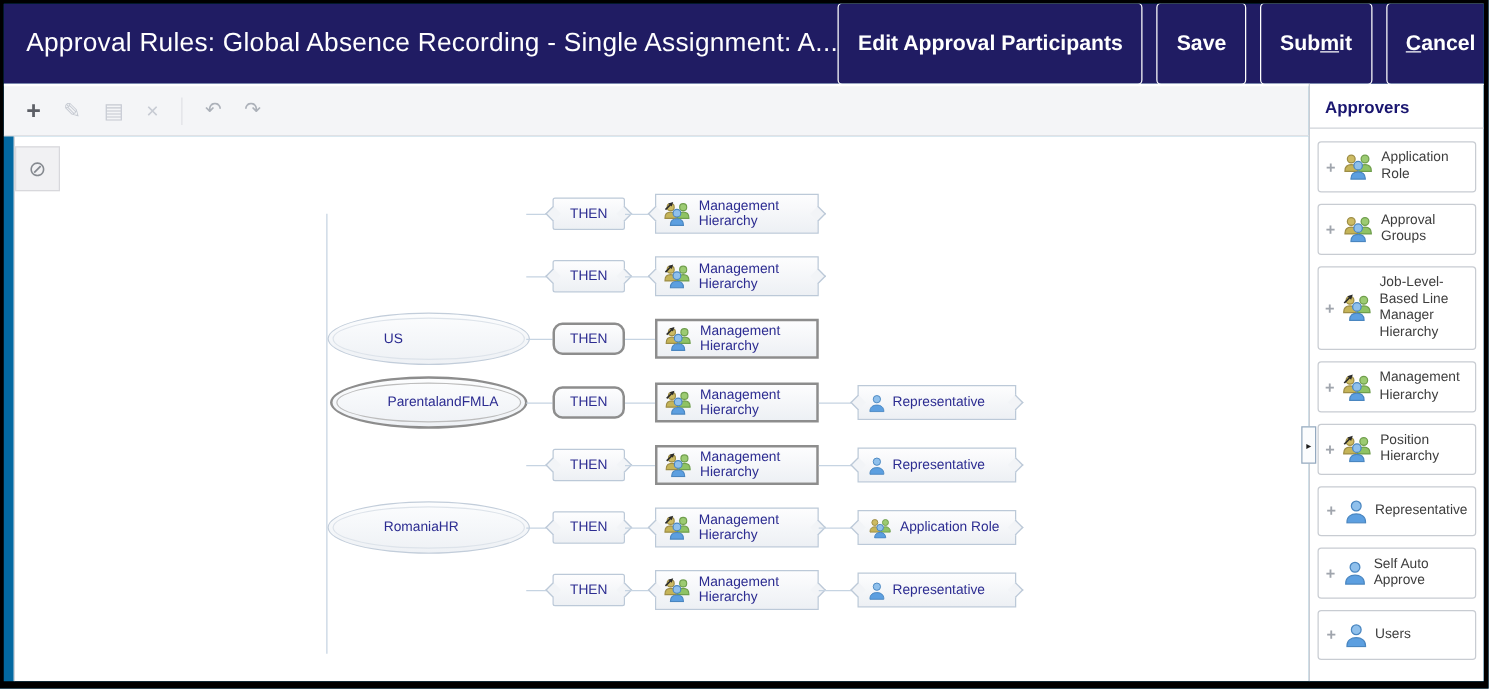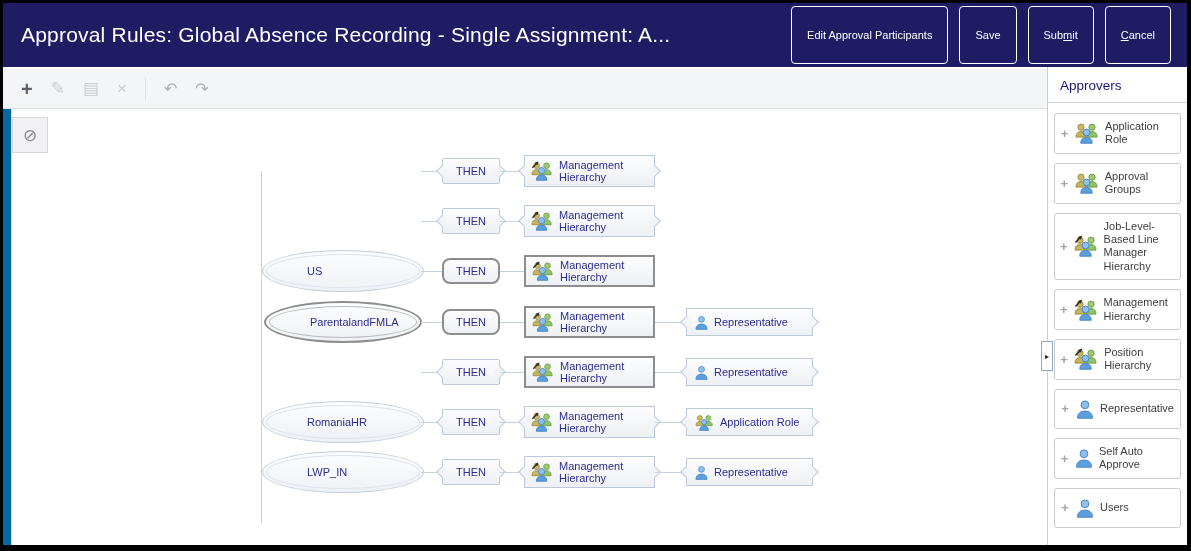--- a/index.html
+++ b/index.html
@@ -8,21 +8,21 @@
     width:1191px; height:551px; position:relative;
     border:3px solid #000; border-bottom-width:6px; border-right-width:4px;
     background:#0369a1; overflow:hidden; display:flex; flex-direction:column;
   }
   
   .hdr{ height:64px; flex:0 0 64px; background:#201c63; display:flex; align-items:center; padding:0 16px 0 18px; }
   .hdr-title{ color:#fff; font-size:21px; font-weight:400; white-space:nowrap; letter-spacing:.2px; }
   .hdr-btns{ margin-left:auto; display:flex; gap:11px; }
   .hbtn{
     background:transparent; color:#fff; font-family:"Liberation Sans",sans-serif;
-    font-size:11px; font-weight:normal; border:1.5px solid #fff; border-radius:4px;
+    font-size:17px; font-weight:bold; border:1.5px solid #fff; border-radius:4px;
     padding:22px 15px; white-space:nowrap; cursor:pointer;
   }
   .hbtn .u{ text-decoration:underline; }
   
   .bodyrow{ flex:1; display:flex; min-height:0; }
   .leftcol{ flex:1; display:flex; flex-direction:column; min-width:0; }
   
   .tbar{ height:42px; flex:0 0 42px; background:#f4f5f7; border-top:2px solid #fff; border-bottom:1px solid #e0e1e5;
          display:flex; align-items:center; gap:18px; padding-left:18px; }
   .tico{ background:none; border:none; font-size:17px; line-height:1; cursor:pointer; color:#c7cbd3; padding:0; }
@@ -50,21 +50,21 @@
   .tips::after{ right:-5px; border-top:1px solid #bcc9d8; border-right:1px solid #bcc9d8; }
   .ellipse{ position:absolute; width:162px; height:42px; border-radius:50%;
             border:1px solid #c2cdda; background:linear-gradient(#fcfdfe,#eef1f5); cursor:pointer; }
   .ellipse .ring{ position:absolute; inset:3px; border-radius:50%; border:1px solid #dde3ea; }
   .ellipse .elbl{ position:absolute; left:44px; top:50%; transform:translateY(-50%);
                   font-size:11px; color:#2c2c91; white-space:nowrap; }
   .ellipse.sel{ border:2px solid #8d8d8d; }
   .ellipse.sel .ring{ border-color:#bcbcbc; }
   
   .sidebar{ width:140px; flex:0 0 140px; background:#fff; border-left:1px solid #c9cdd4; position:relative; }
-  .sb-title{ font-size:13.5px; font-weight:normal; color:#1a1670; padding:11px 0 9px 12px; border-bottom:1px solid #cfd3d9; }
+  .sb-title{ font-size:13.5px; font-weight:bold; color:#1a1670; padding:11px 0 9px 12px; border-bottom:1px solid #cfd3d9; }
   .cards{ padding:10px 6px 6px 6px; display:flex; flex-direction:column; gap:9px; }
   .card{ border:1px solid #c8ccd2; border-radius:3px; background:#fff; display:flex; align-items:center;
          gap:5px; padding:6px 3px 6px 5px; min-height:40px; cursor:grab; }
   .move{ color:#a0a5ad; font-size:13px; font-weight:bold; width:10px; text-align:center; cursor:grab; }
   .pic{ flex:0 0 auto; }
   .clabel{ font-size:11px; color:#3d3d3d; line-height:1.22; }
   .collapse{ position:absolute; left:-7px; top:274px; width:12px; height:30px; background:#fbfcfd;
              border:1px solid #94a9bf; display:flex; align-items:center; justify-content:center;
              font-size:8px; color:#1c1c1c; cursor:pointer; }
   svg{ display:block; }
@@ -227,24 +227,20 @@
           <span>Management Hierarchy</span>
         </div>
         <div class="ln" style="left:643px;top:313px;width:31px"></div>
         <div class="node l2 tips" style="left:674px;top:299px">
           <svg class="pic" width="21" height="17">
               <use href="#g"></use>
             </svg>
           <span>Application Role</span>
         </div>
 
-        <div class="ellipse" style="left:250px;top:342px">
-          <div class="ring"></div>
-          <span class="elbl">LWP_IN</span>
-        </div>
         <div class="ln" style="left:409px;top:363px;width:21px"></div>
         <div class="node then tips" style="left:430px;top:350px">
             <span>THEN</span>
           </div>
         <div class="ln" style="left:488px;top:363px;width:24px"></div>
         <div class="node act tips" style="left:512px;top:347px">
           <svg class="pic" width="24" height="20">
               <use href="#h"></use>
             </svg>
           <span>Management Hierarchy</span>

